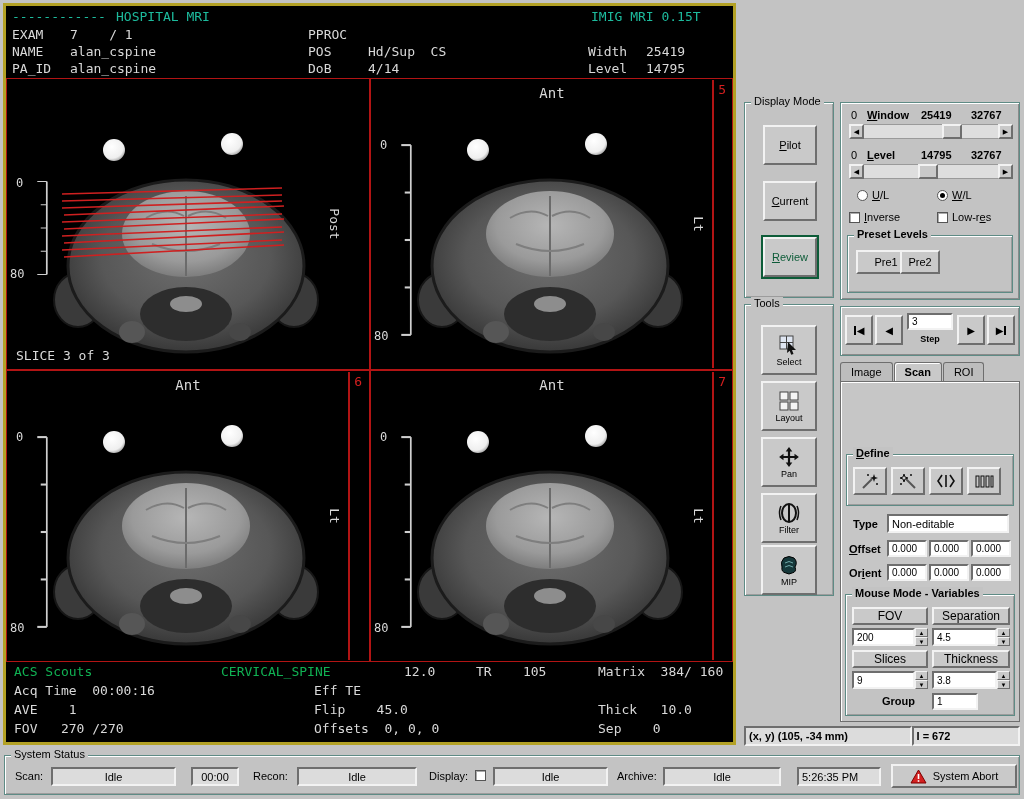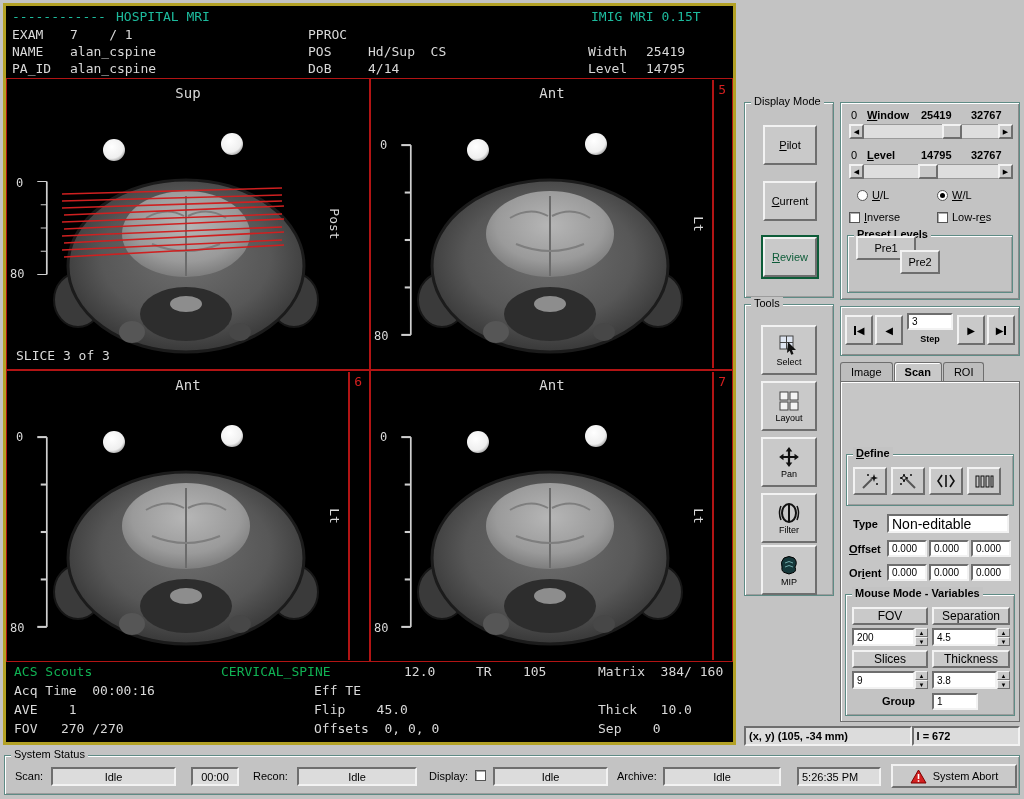--- a/index.html
+++ b/index.html
@@ -121,21 +121,20 @@
     <path d="M150 78 V158" stroke="#6b6b6b" stroke-width="2" fill="none"></path>
     <path d="M110 100 Q130 88 148 98 M152 98 Q172 88 190 100 M116 126 Q150 140 184 126" stroke="#7e7e7e" stroke-width="2" fill="none"></path>
     <ellipse cx="150" cy="196" rx="46" ry="27" fill="#2d2d2d"></ellipse>
     <ellipse cx="150" cy="186" rx="16" ry="8" fill="#8d8d8d"></ellipse>
     <ellipse cx="96" cy="214" rx="13" ry="11" fill="#565656"></ellipse>
     <ellipse cx="204" cy="214" rx="11" ry="9" fill="#474747"></ellipse>
     <circle cx="78" cy="32" r="11" fill="url(#gMark)"></circle>
     <circle cx="196" cy="26" r="11" fill="url(#gMark)"></circle>
   </svg>
 </div>
-        <div class="otop">Sup</div>
         <div class="oside">Post</div>
         <div class="ruler" style="top:100px;height:96px">
           <svg viewBox="0 0 30 190" preserveAspectRatio="none">
             <line x1="24" y1="3" x2="24" y2="187" stroke="#cfcfcf" stroke-width="2"></line>
             <line x1="24" y1="3" x2="13" y2="3" stroke="#cfcfcf" stroke-width="2"></line>
             <line x1="24" y1="49" x2="17" y2="49" stroke="#cfcfcf" stroke-width="2"></line>
             <line x1="24" y1="95" x2="17" y2="95" stroke="#cfcfcf" stroke-width="2"></line>
             <line x1="24" y1="141" x2="17" y2="141" stroke="#cfcfcf" stroke-width="2"></line>
             <line x1="24" y1="187" x2="13" y2="187" stroke="#cfcfcf" stroke-width="2"></line>
           </svg>
@@ -363,21 +362,21 @@
       <div class="sb-btn">
           <span>▶</span>
         </div>
     </div>
     <span class="lbl" style="left:16px;top:86px"><span class="radio"></span><span><u>U</u>/L</span></span>
     <span class="lbl" style="left:96px;top:86px"><span class="radio sel"></span><span><u>W</u>/L</span></span>
     <span class="lbl" style="left:8px;top:108px"><span class="cbx"></span><span><u>I</u>nverse</span></span>
     <span class="lbl" style="left:96px;top:108px"><span class="cbx"></span><span>Low-r<u>e</u>s</span></span>
     <div class="gbox" style="left:6px;top:132px;width:166px;height:58px">
       <span class="gtitle" style="font-weight:bold">Preset Levels</span>
-      <button class="btn" style="left:8px;top:0;width:60px;height:24px">Pre1</button>
+      <button class="btn" style="left:8px;top:14px;width:60px;height:24px">Pre1</button>
       <button class="btn" style="left:52px;top:14px;width:40px;height:24px">Pre2</button>
     </div>
   </div>
 
   <div class="panel" style="left:840px;top:306px;width:180px;height:50px">
     <button class="btn navbtn" style="left:4px">
         <span class="vbar"></span>
         <span>◀</span>
       </button>
     <button class="btn navbtn" style="left:34px">
@@ -433,21 +432,21 @@
           <svg width="20" height="20" viewBox="0 0 20 20">
             <rect x="2" y="5" width="3" height="11" fill="none" stroke="#111"></rect>
               <rect x="7" y="5" width="3" height="11" fill="none" stroke="#111"></rect>
             <rect x="12" y="5" width="3" height="11" fill="none" stroke="#111"></rect>
               <rect x="17" y="5" width="2" height="11" fill="none" stroke="#111"></rect>
           </svg>
         </button>
       </div>
 
       <span class="lbl" style="left:12px;top:136px;font-weight:bold">Type</span>
-      <div class="inset" style="position:absolute;left:46px;top:132px;width:122px;height:19px;font-size:14px">
+      <div class="inset" style="position:absolute;left:46px;top:132px;width:122px;height:19px;font-size:11px">
           <span>Non-editable</span>
         </div>
 
       <span class="lbl" style="left:8px;top:161px;font-weight:bold"><u>O</u>ffset</span>
       <div class="inset" style="position:absolute;left:46px;top:158px;width:40px;height:17px">
           <span>0.000</span>
         </div>
       <div class="inset" style="position:absolute;left:88px;top:158px;width:40px;height:17px">
           <span>0.000</span>
         </div>

